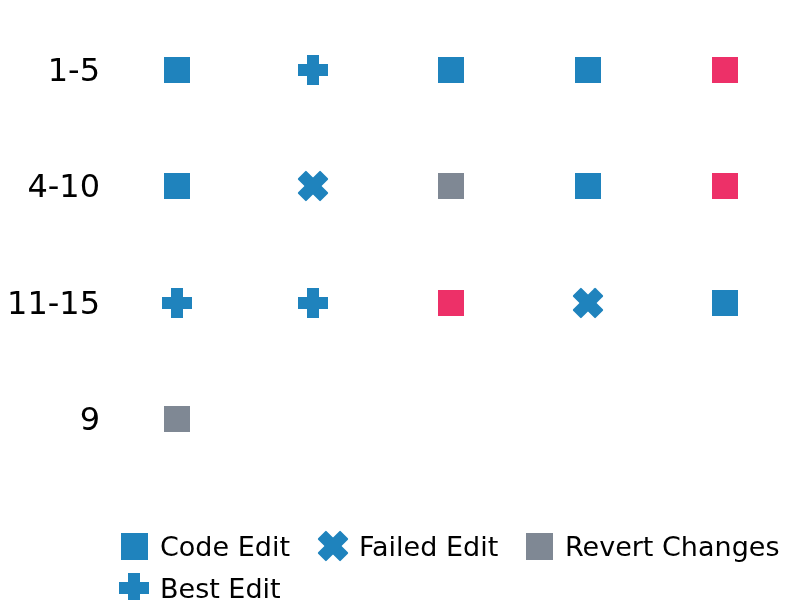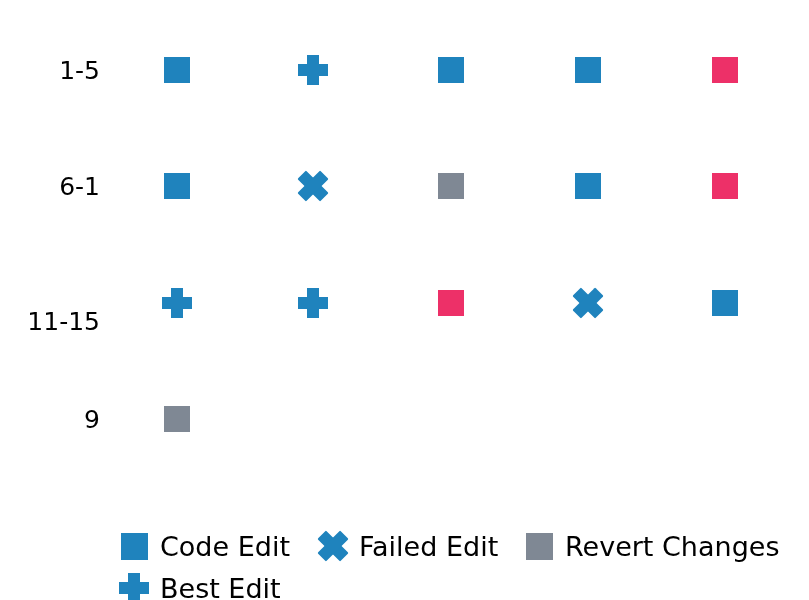--- a/index.html
+++ b/index.html
@@ -20,21 +20,21 @@
     left: 0;
     top: 0;
     width: 809px;
     height: 600px;
   }
 
   .row-label {
     position: absolute;
     text-align: right;
     color: #000000;
-    font-size: 25px;
+    font-size: 32px;
     line-height: 1;
     white-space: nowrap;
     transform: translateY(-50%);
     right: 709px; 
   }
 
   .marker {
     position: absolute;
     transform: translate(-50%, -50%);
   }
@@ -137,40 +137,40 @@
     </div>
     <div class="marker" style="left: 451px; top: 70px;">
       <div class="m-square" style="color: rgb(31, 131, 189); background: rgb(31, 131, 189);"></div>
     </div>
     <div class="marker" style="left: 588px; top: 70px;">
       <div class="m-square" style="color: rgb(31, 131, 189); background: rgb(31, 131, 189);"></div>
     </div>
     <div class="marker" style="left: 725px; top: 70px;">
       <div class="m-square" style="color: rgb(237, 48, 104); background: rgb(237, 48, 104);"></div>
     </div>
-    <div class="row-label" style="top: 186px;">6-1</div>
+    <div class="row-label" style="top: 186px;">4-10</div>
     <div class="marker" style="left: 177px; top: 186px;">
       <div class="m-square" style="color: rgb(31, 131, 189); background: rgb(31, 131, 189);"></div>
     </div>
     <div class="marker" style="left: 313px; top: 186px;">
       <div class="m-cross" style="color: rgb(31, 131, 189);">
         <span class="d1"></span>
         <span class="d2"></span>
       </div>
     </div>
     <div class="marker" style="left: 451px; top: 186px;">
       <div class="m-square" style="color: rgb(127, 136, 148); background: rgb(127, 136, 148);"></div>
     </div>
     <div class="marker" style="left: 588px; top: 186px;">
       <div class="m-square" style="color: rgb(31, 131, 189); background: rgb(31, 131, 189);"></div>
     </div>
     <div class="marker" style="left: 725px; top: 186px;">
       <div class="m-square" style="color: rgb(237, 48, 104); background: rgb(237, 48, 104);"></div>
     </div>
-    <div class="row-label" style="top: 321px; margin-left: 45px;">11-15</div>
+    <div class="row-label" style="top: 303px; margin-left: 45px;">11-15</div>
     <div class="marker" style="left: 177px; top: 303px;">
       <div class="m-plus" style="color: rgb(31, 131, 189);">
         <span class="bar-h"></span>
         <span class="bar-v"></span>
       </div>
     </div>
     <div class="marker" style="left: 313px; top: 303px;">
       <div class="m-plus" style="color: rgb(31, 131, 189);">
         <span class="bar-h"></span>
         <span class="bar-v"></span>

